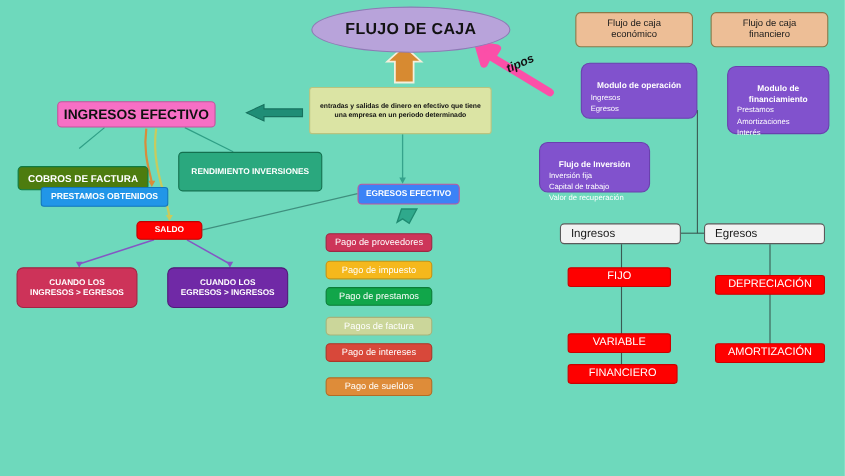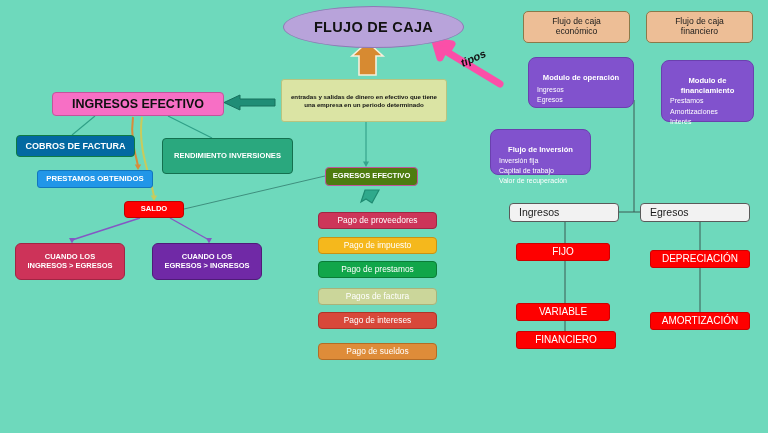--- a/index.html
+++ b/index.html
@@ -55,31 +55,31 @@
     border: 1px solid #b8c47f;
     border-radius: 3px;
     color: #111;
     font-size: 6.2px;
     font-weight: bold;
     padding: 2px 4px;
   }
 
   
   .n-ingresos-ef {
-    left: 52px; top: 92px; width: 172px; height: 24px;
+    left: 52px; top: 92px; width: 144px; height: 24px;
     background: #f76fc5;
     border: 1px solid #c2559c;
     border-radius: 4px;
     color: #101010;
     font-size: 12.5px;
     font-weight: bold;
   }
   .n-cobros {
-    left: 16px; top: 135px; width: 119px; height: 22px;
-    background: #0369a1;
+    left: 16px; top: 151px; width: 119px; height: 22px;
+    background: #4d7c0f;
     border: 1.5px solid #0f7a42;
     border-radius: 4px;
     color: #ffffff;
     font-size: 9px;
     font-weight: bold;
   }
   .n-rendimiento {
     left: 162px; top: 138px; width: 131px; height: 36px;
     background: #2aa87e;
     border: 1.5px solid #14704f;
@@ -123,34 +123,33 @@
     border-radius: 6px;
     color: #ffffff;
     font-size: 7.5px;
     font-weight: bold;
     flex-direction: column;
   }
 
   
   .n-egresos-ef {
     left: 325px; top: 167px; width: 93px; height: 19px;
-    background: #4d7c0f;
+    background: #3b82f6;
     border: 1px solid #c2559c;
     border-radius: 4px;
     color: #ffffff;
     font-size: 7.6px;
     font-weight: bold;
   }
   .eg-item {
-    left: 296px; width: 119px; height: 17px;
+    left: 296px; width: 97px; height: 17px;
     border-radius: 4px;
     font-size: 8.4px;
     font-weight: normal;
     color: #ffffff;
-    margin-left: 22px;
   }
   .eg-1 { top: 212px; background: #cd3559; border: 1px solid #9e2744; }
   .eg-2 { top: 237px; background: #f5b81c; border: 1px solid #c99212; }
   .eg-3 { top: 261px; background: #11a64a; border: 1px solid #0b7c37; }
   .eg-4 { top: 288px; background: #cbd69a; border: 1px solid #a8b37a; }
   .eg-5 { top: 312px; background: #d8483a; border: 1px solid #ad3529; text-align: right; }
   .eg-6 { top: 343px; background: #de8c39; border: 1px solid #b36c26; }
 
   
   .n-flujo-eco {

